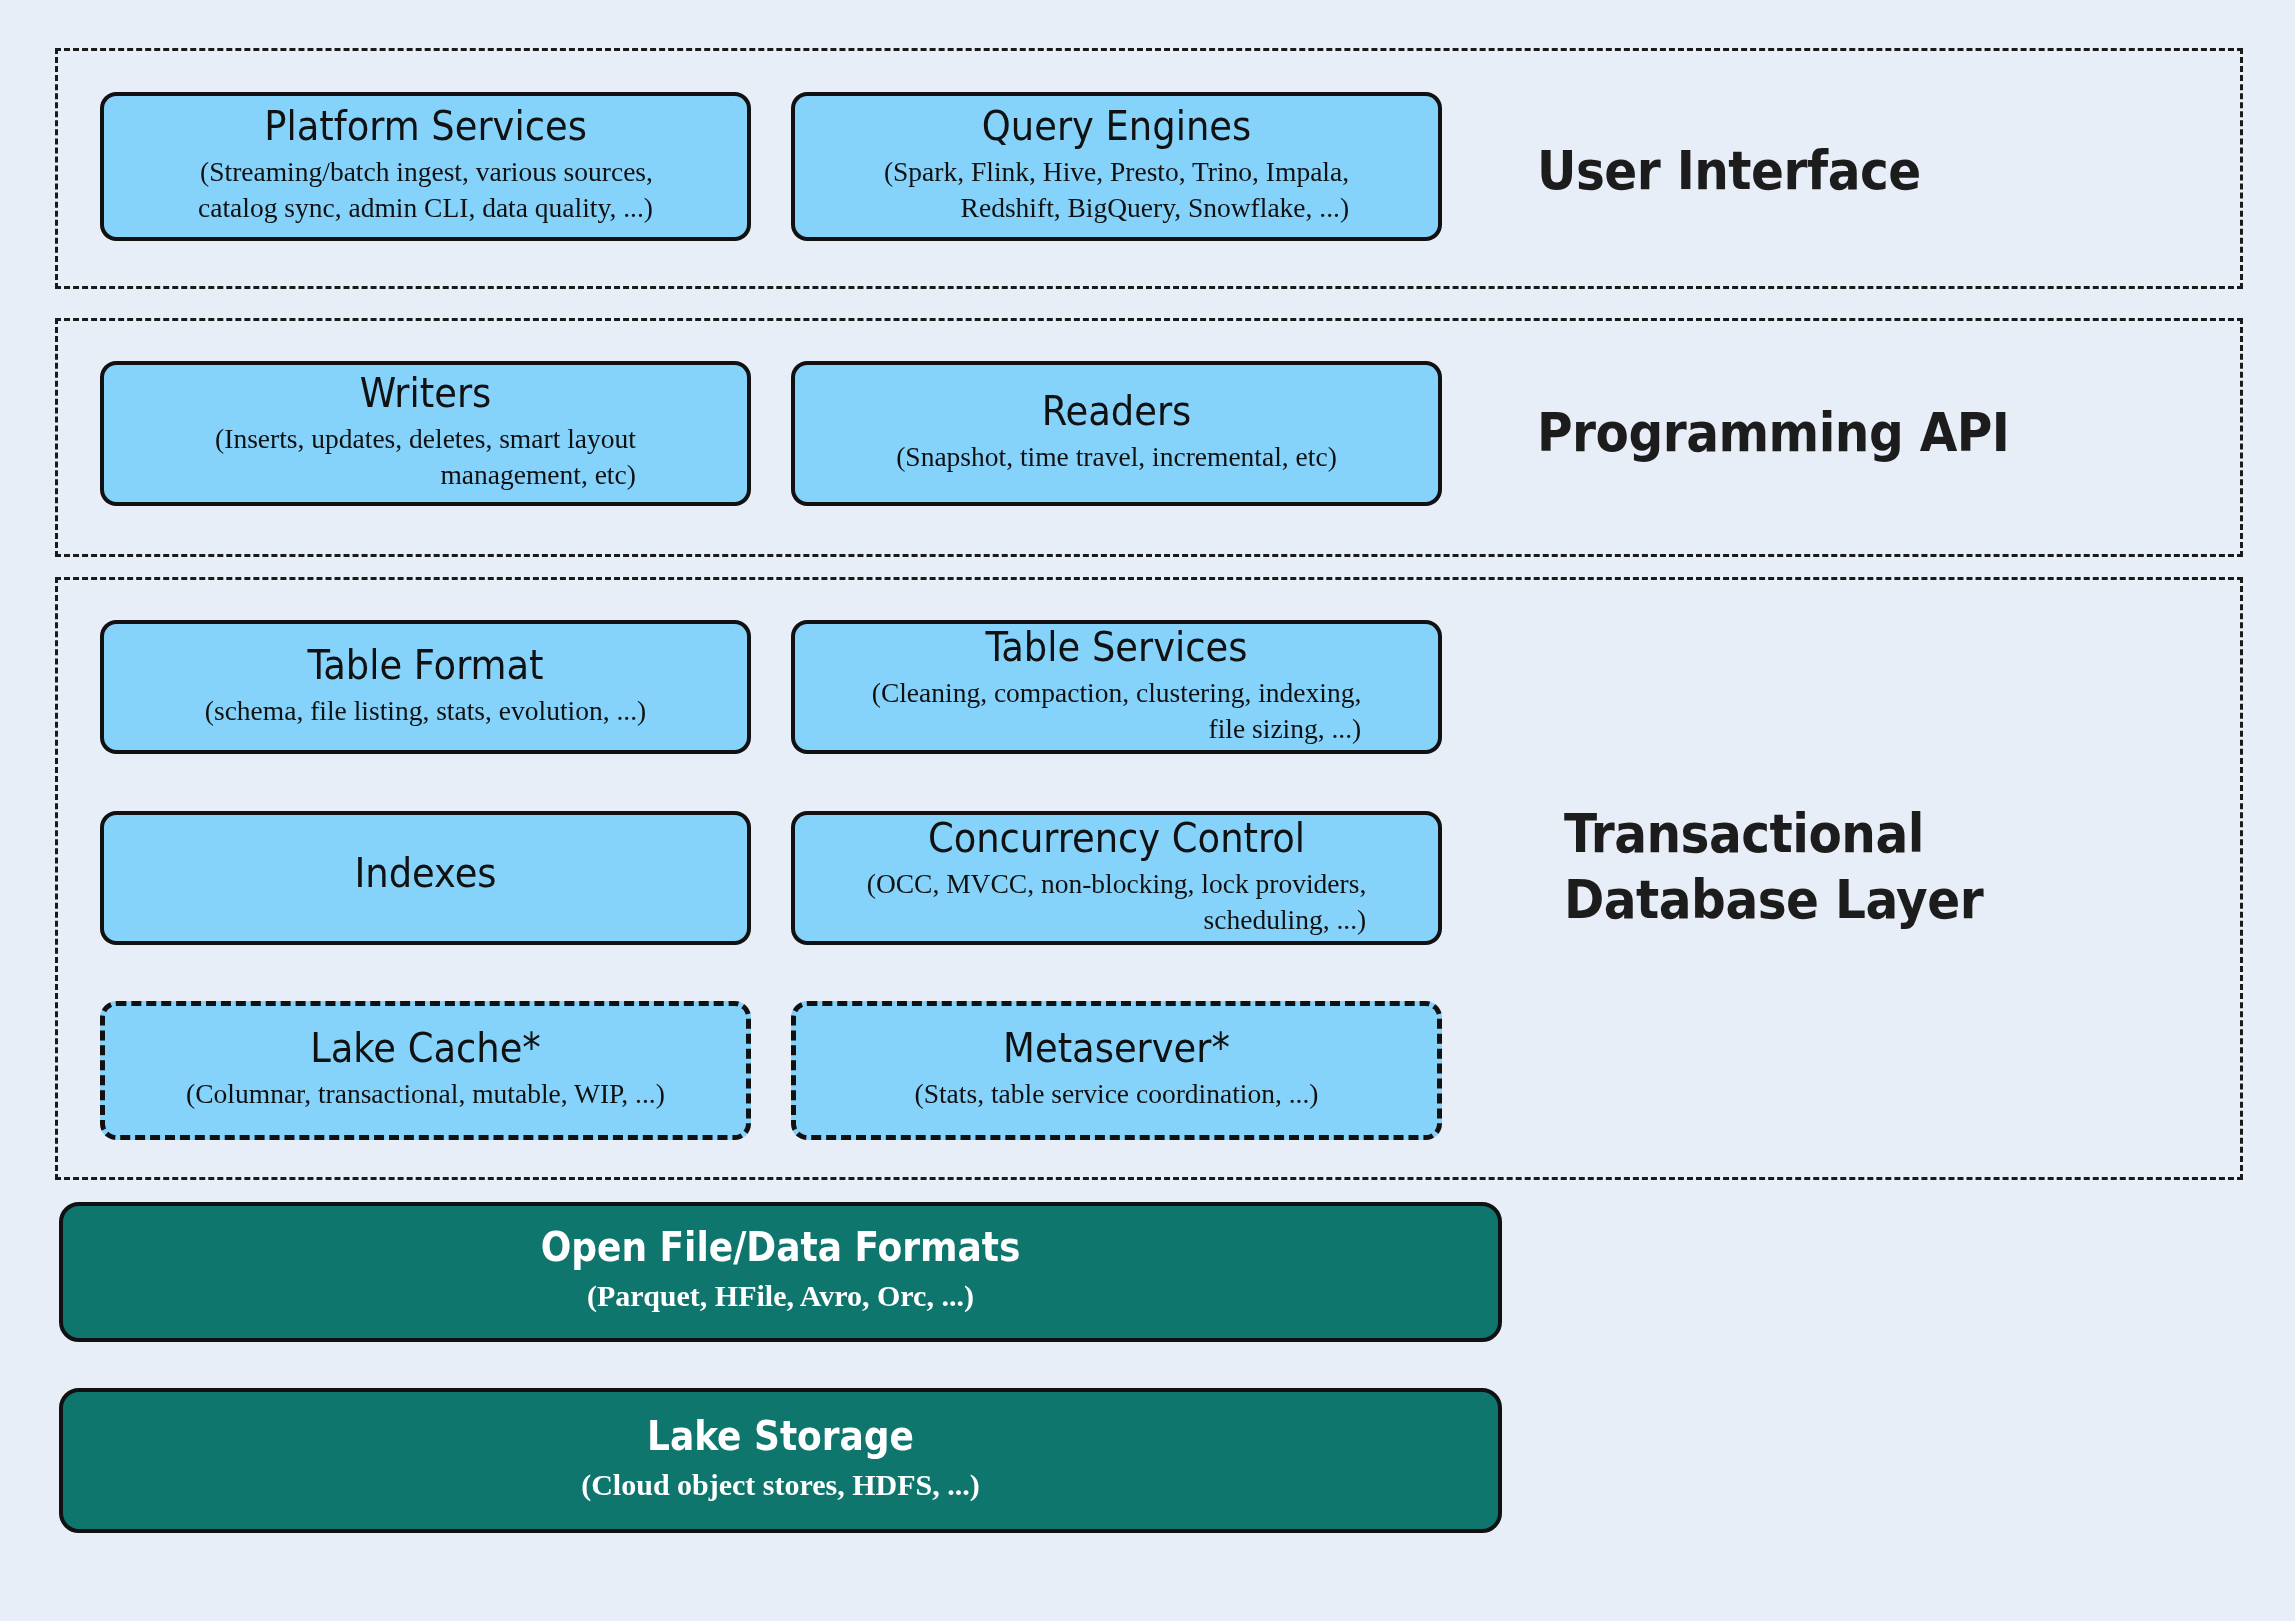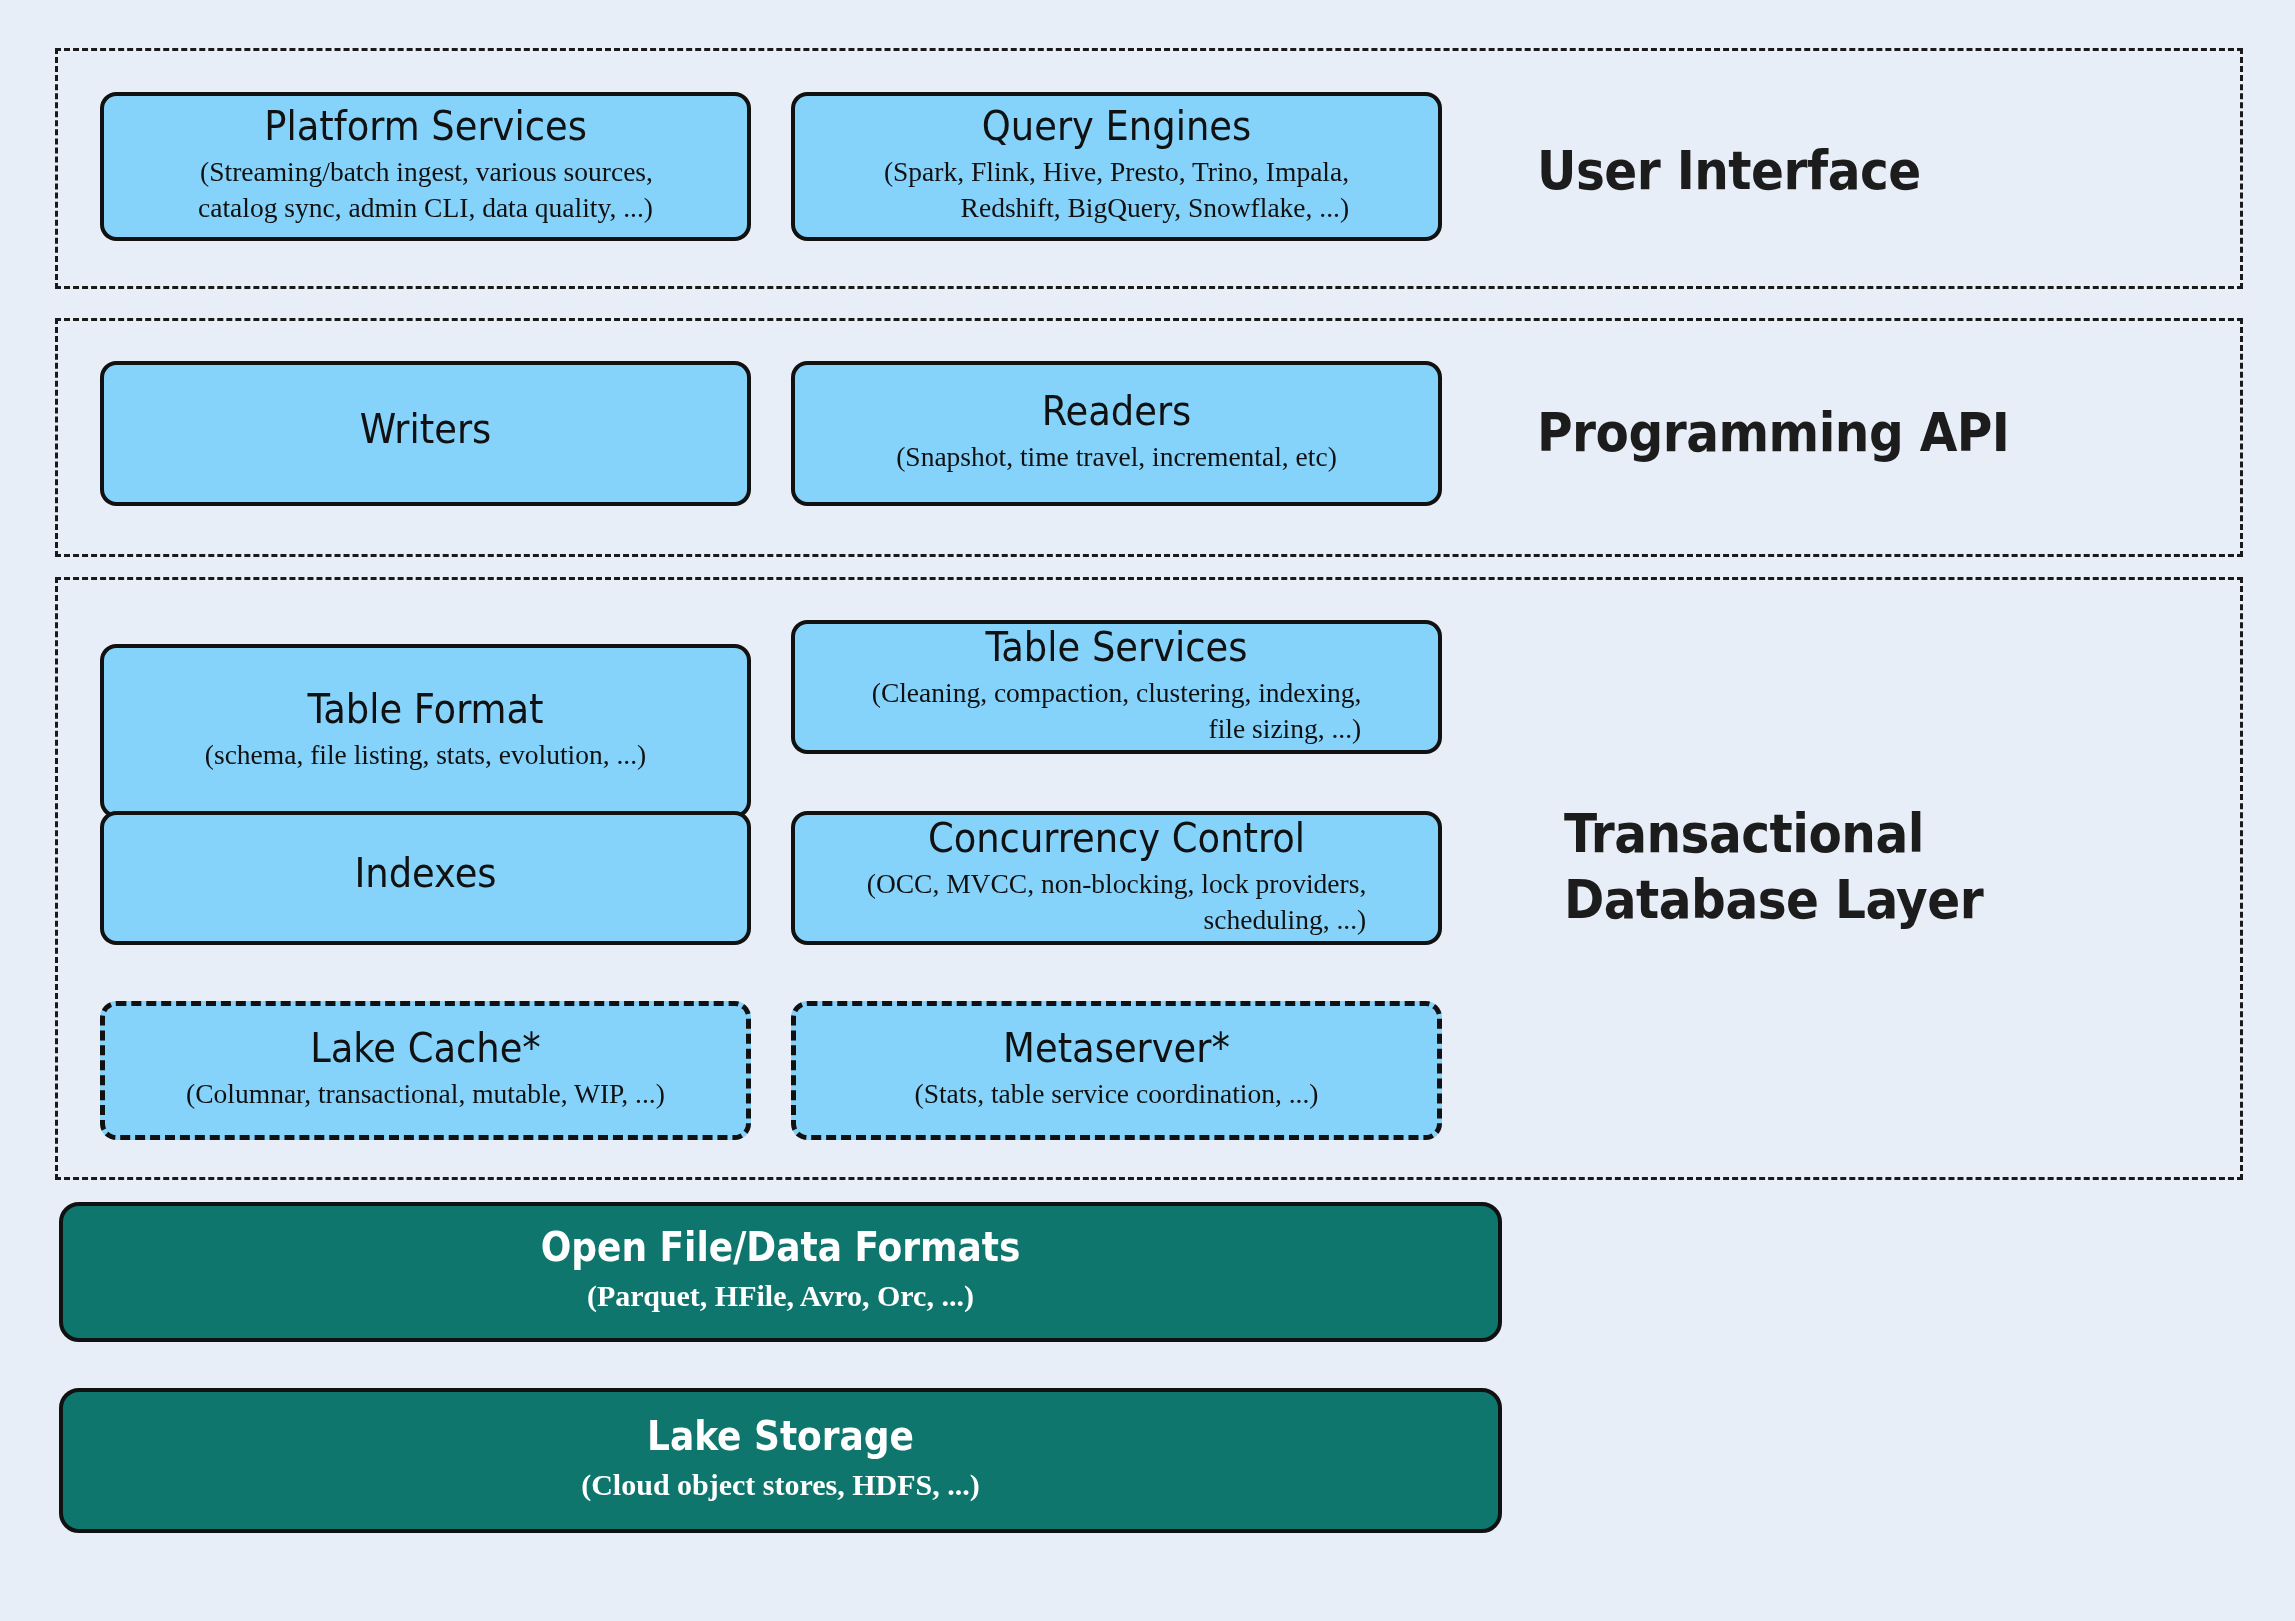--- a/index.html
+++ b/index.html
@@ -95,21 +95,21 @@
     font-size: 30px;
   }
 
   
   #box-platform-services { left: 100px;  top: 92px;  width: 651px; height: 149px; }
   #box-query-engines     { left: 791px; top: 92px;  width: 651px; height: 149px; }
   
   #box-writers { left: 100px;  top: 361px; width: 651px; height: 145px; }
   #box-readers { left: 791px; top: 361px; width: 651px; height: 145px; }
   
-  #box-table-format        { left: 100px;  top: 644px; width: 651px; height: 174px; }
+  #box-table-format        { left: 100px;  top: 620px; width: 651px; height: 134px; }
   #box-table-services      { left: 791px; top: 620px; width: 651px; height: 134px; }
   #box-indexes             { left: 100px;  top: 811px; width: 651px; height: 134px; }
   #box-concurrency-control { left: 791px; top: 811px; width: 651px; height: 134px; }
   #box-lake-cache          { left: 100px;  top: 1001px; width: 651px; height: 139px; }
   #box-metaserver          { left: 791px; top: 1001px; width: 651px; height: 139px; }
   
   #box-open-file-formats { left: 59px; top: 1202px; width: 1443px; height: 140px; }
   #box-lake-storage      { left: 59px; top: 1388px; width: 1443px; height: 145px; }
 </style>
 </head>
@@ -131,20 +131,22 @@
 </div>
 
 <div class="box" id="box-query-engines">
   <div class="box-title">Query Engines</div>
   <div class="box-sub">(Spark, Flink, Hive, Presto, Trino, Impala,
 Redshift, BigQuery, Snowflake, ...)</div>
 </div>
 
 <div class="box" id="box-writers">
   <div class="box-title">Writers</div>
+  <div class="box-sub">(Inserts, updates, deletes, smart layout
+management, etc)</div>
 </div>
 
 <div class="box" id="box-readers">
   <div class="box-title">Readers</div>
   <div class="box-sub">(Snapshot, time travel, incremental, etc)</div>
 </div>
 
 <div class="box" id="box-table-format">
   <div class="box-title">Table Format</div>
   <div class="box-sub">(schema, file listing, stats, evolution, ...)</div>

